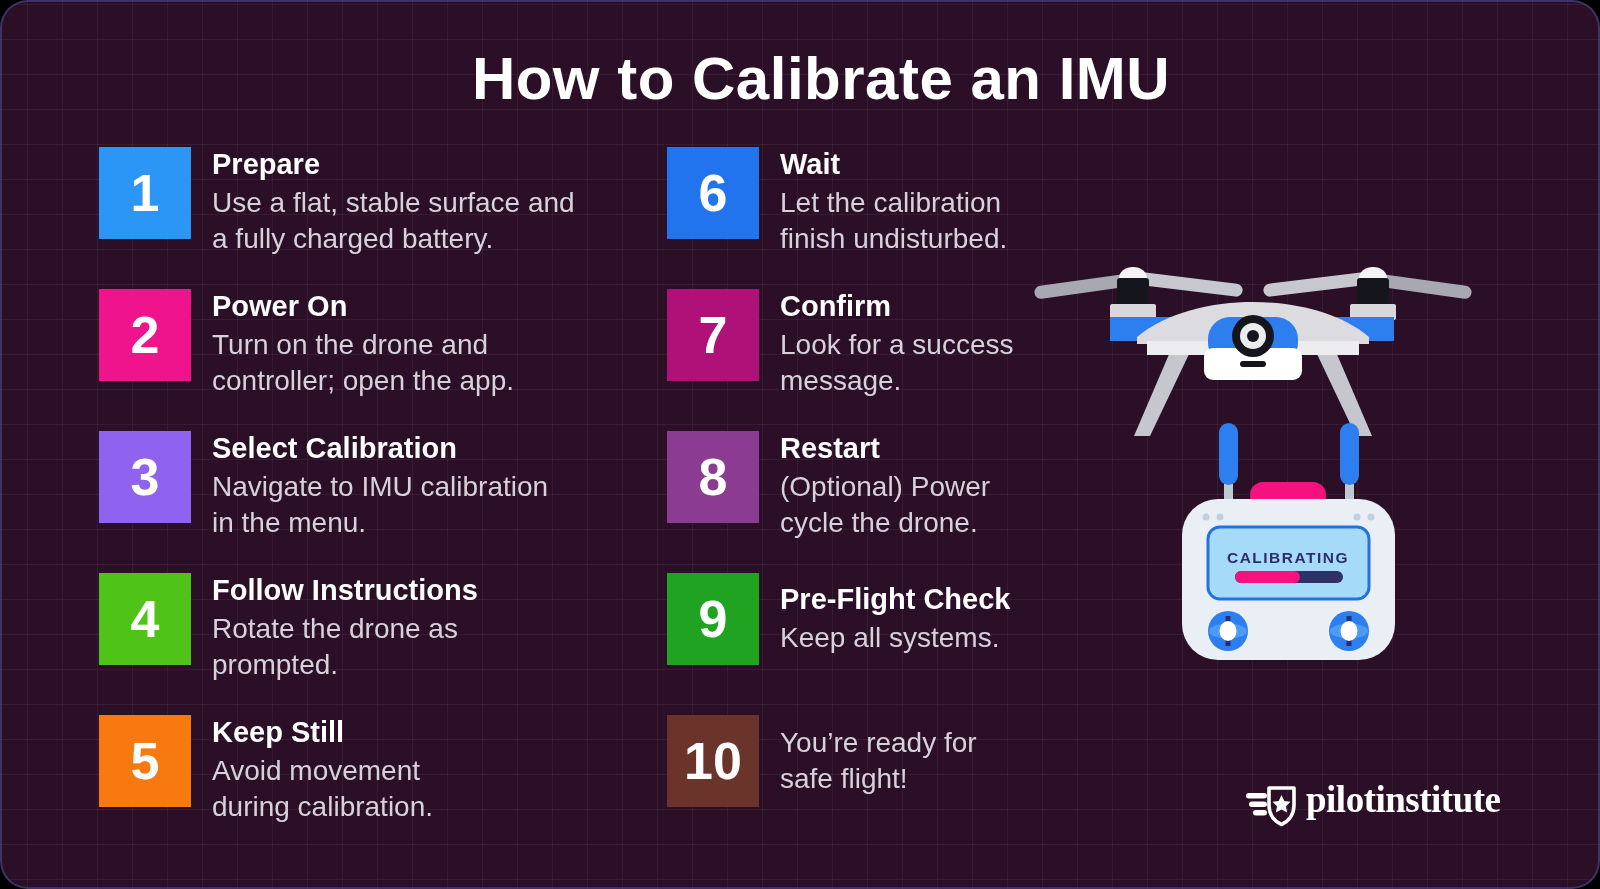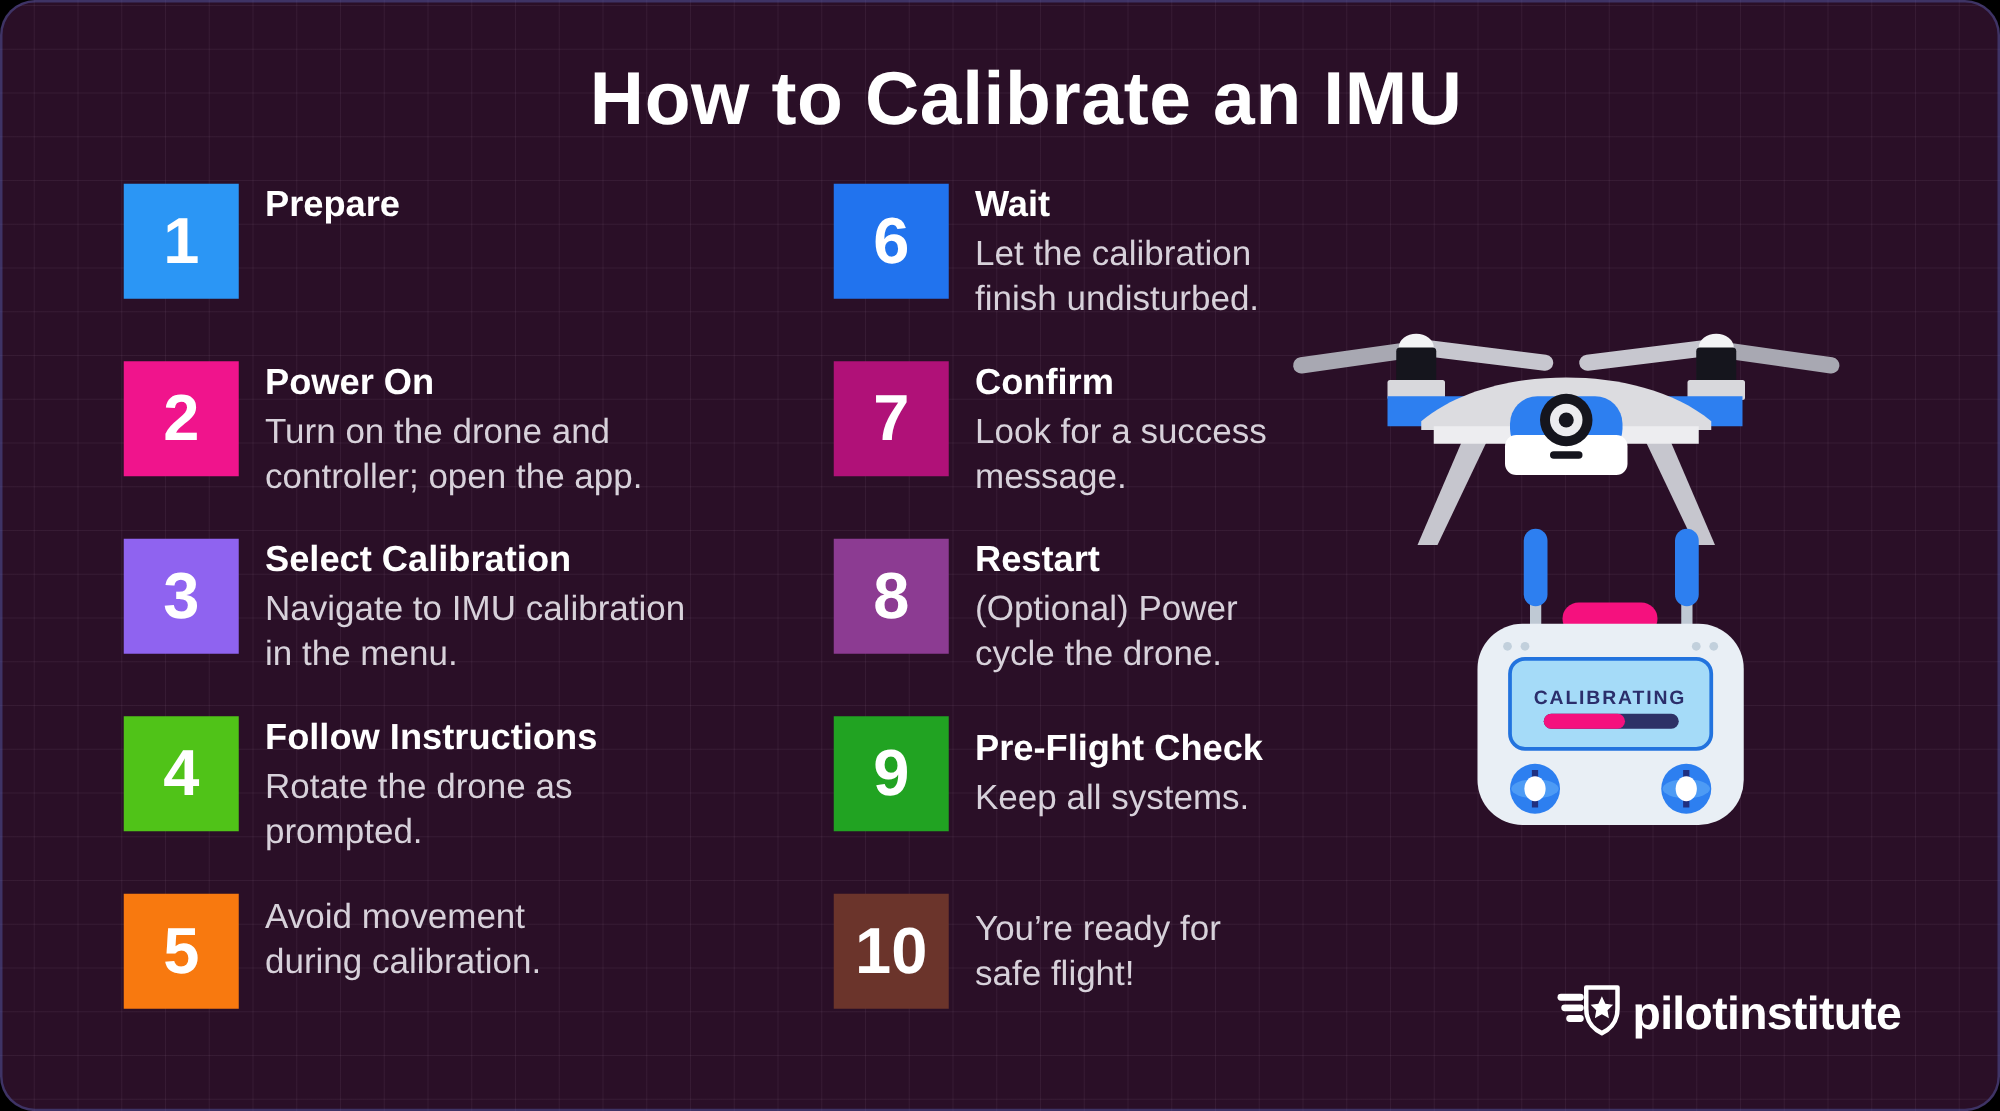--- a/index.html
+++ b/index.html
@@ -30,38 +30,40 @@
     margin-left:21px;display:flex;flex-direction:column;justify-content:center;
     min-height:92px;
   }
   .col-left .step-text{width:420px;justify-content:space-between;}
   .col-right .step-text{width:300px;}
   .step-title{color:#FFFFFF;font-size:29px;font-weight:700;line-height:1.2;margin-bottom:3px;}
   .step-desc{color:#D7D1DA;font-size:28px;line-height:1.28;white-space:pre-line;}
   .illustration{position:absolute;left:1030px;top:258px;width:470px;height:412px;}
   .logo{
     position:absolute;left:1243px;top:776px;height:54px;
-    display:flex;align-items:flex-end;gap:9px;
+    display:flex;align-items:flex-start;gap:9px;font-family:Liberation Serif, serif;
   }
   .logo-text{color:#FFFFFF;font-size:37px;font-weight:700;letter-spacing:-0.5px;}
 </style>
 </head>
 <body>
 
 <div class="card">
 
   <div class="title">How to Calibrate an IMU</div>
 
   <div class="col col-left">
     <div class="step">
       <div class="badge" style="background-color: rgb(43, 150, 245);">
           <span>1</span>
         </div>
       <div class="step-text">
         <div class="step-title">Prepare</div>
+        <div class="step-desc">Use a flat, stable surface and
+a fully charged battery.</div>
       </div>
     </div>
     <div class="step">
       <div class="badge" style="background-color: rgb(240, 20, 140);">
           <span>2</span>
         </div>
       <div class="step-text">
         <div class="step-title">Power On</div>
         <div class="step-desc">Turn on the drone and
 controller; open the app.</div>
@@ -85,20 +87,21 @@
         <div class="step-title">Follow Instructions</div>
         <div class="step-desc">Rotate the drone as
 prompted.</div>
       </div>
     </div>
     <div class="step">
       <div class="badge" style="background-color: rgb(248, 121, 15);">
           <span>5</span>
         </div>
       <div class="step-text">
+        <div class="step-title">Keep Still</div>
         <div class="step-desc">Avoid movement
 during calibration.</div>
       </div>
     </div>
   </div>
 
   <div class="col col-right">
     <div class="step">
       <div class="badge" style="background-color: rgb(33, 115, 238);">
           <span>6</span>

